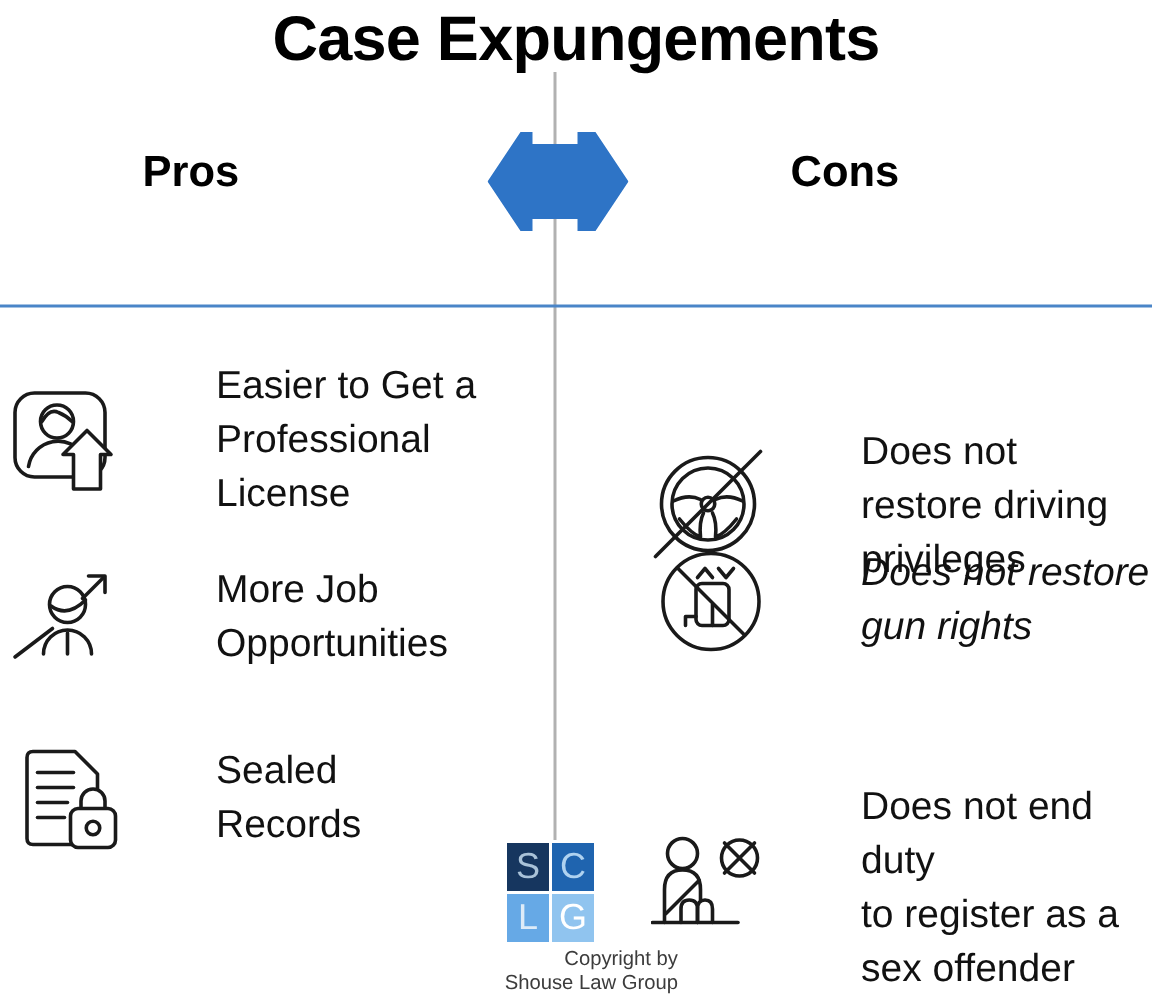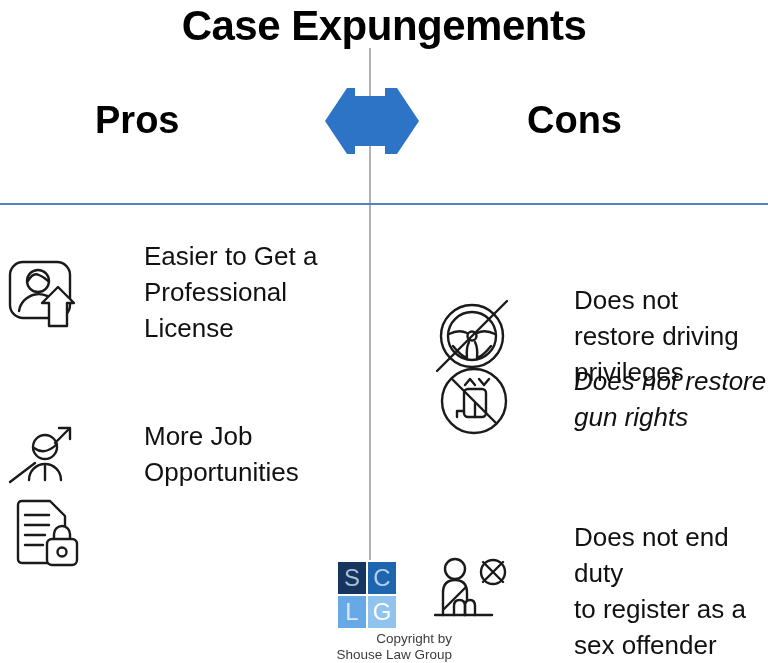--- a/index.html
+++ b/index.html
@@ -6,31 +6,31 @@
   body{
     width:768px;height:663px;position:relative;overflow:hidden;
     font-family:"Liberation Sans",sans-serif;color:#000;
   }
   .title{
     position:absolute;top:2px;left:0;width:768px;text-align:center;
     font-size:42px;font-weight:bold;letter-spacing:-0.5px;
   }
   .v-line{position:absolute;left:369px;top:48px;width:2px;height:512px;background:#b1b1b1;}
   .h-line{position:absolute;left:0;top:203px;width:768px;height:2px;background:#4a85c8;}
-  .col-header{position:absolute;top:99px;font-size:38px;font-weight:bold;}
+  .col-header{position:absolute;top:99px;font-size:29px;font-weight:bold;}
   .pros-header{left:95px;}
   .cons-header{left:527px;}
   .arrow-wrap{position:absolute;left:325px;top:88px;width:94px;height:66px;}
   .item{position:absolute;display:flex;align-items:center;gap:48px;}
   .item .icon-box{flex:0 0 80px;display:flex;justify-content:center;}
   .item .label{
     font-size:26px;line-height:36px;white-space:pre-line;margin-left:12px;color:#111;
   }
   .pro1{left:4px;top:238px;}
-  .pro2{left:4px;top:372px;margin-top:44px;}
+  .pro2{left:4px;top:372px;}
   .pro3{left:4px;top:492px;}
   .con1{left:434px;top:238px;margin-top:44px;}
   .con2{left:434px;top:361px;font-style:italic;}
   .con3{left:434px;top:474px;margin-top:45px;}
   svg.line-icon{stroke:#1a1a1a;stroke-width:2.4;fill:none;stroke-linecap:round;stroke-linejoin:round;}
   .logo{
     position:absolute;left:338px;top:562px;width:58px;height:66px;
     display:grid;grid-template-columns:28px 28px;grid-template-rows:32px 32px;gap:2px;
   }
   .logo .cell{
@@ -100,20 +100,22 @@
       <path d="M13 13 Q13 9 17 9 H45 L60 24 V67 Q60 71 56 71 H17 Q13 71 13 67 Z"></path>
       <path d="M20 23 H44"></path>
       <path d="M20 33 H44"></path>
       <path d="M20 43 H40"></path>
       <path d="M20 53 H38"></path>
       <path d="M49 47 V42 a8 8 0 0 1 16 0 V47" fill="#fff"></path>
       <rect x="42" y="47" width="30" height="26" rx="5" fill="#fff"></rect>
       <circle cx="57" cy="60" r="4.5" fill="#fff"></circle>
     </svg>
   </div>
+  <div class="label">Sealed
+Records</div>
 </div>
 
 <div class="item con1">
   <div class="icon-box">
     <svg class="line-icon" width="80" height="82" viewBox="0 0 80 82">
       <circle cx="38" cy="41" r="31"></circle>
       <circle cx="38" cy="41" r="24"></circle>
       <circle cx="38" cy="41" r="4.5"></circle>
       <path d="M15 39 Q25 34 33 38"></path>
       <path d="M43 38 Q51 34 61 39"></path>

